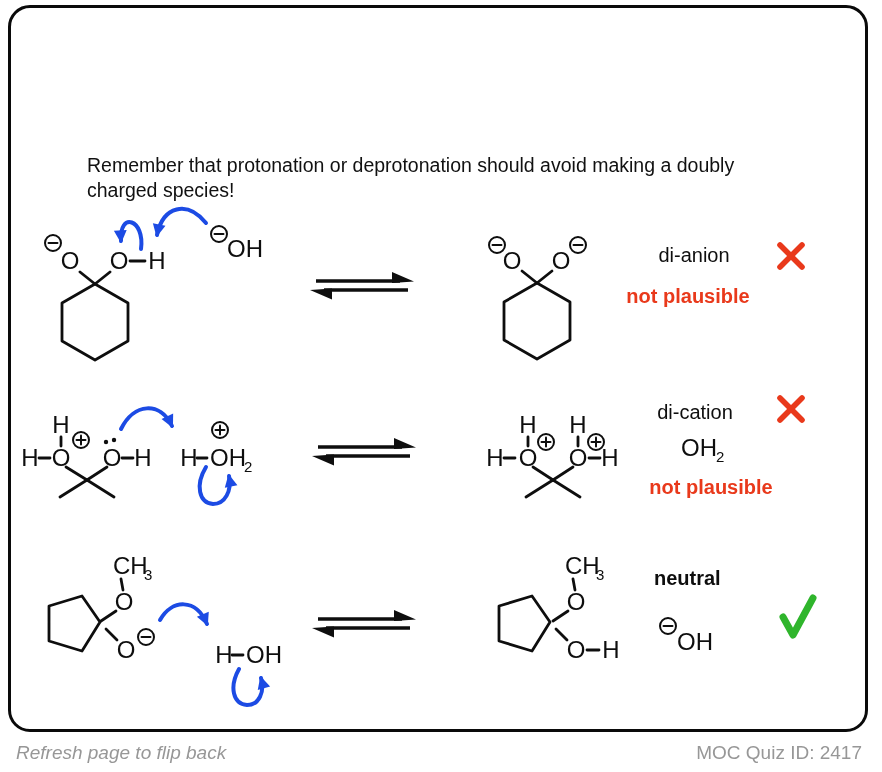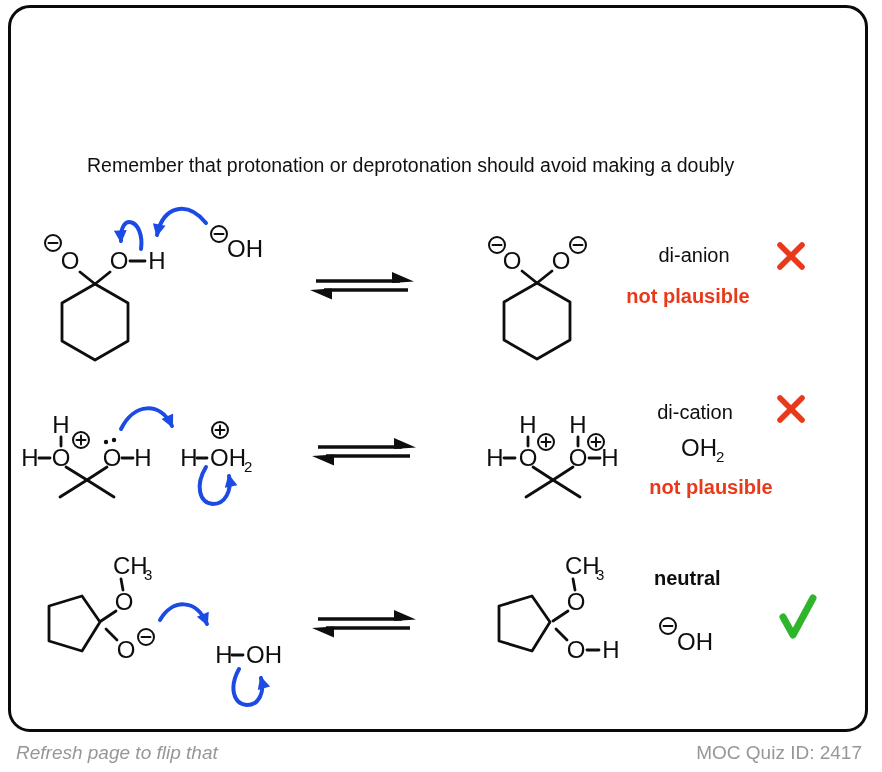--- a/index.html
+++ b/index.html
@@ -32,20 +32,21 @@
   .check { fill:none; stroke:var(--green); stroke-width:7; stroke-linecap:round; stroke-linejoin:round; }
   .lp    { fill:#0e0e0e; }
 </style>
 </head>
 <body>
 
 <div class="card"></div>
 
 <div class="instruction">
   <div>Remember that protonation or deprotonation should avoid making a doubly</div>
+  <div>charged species!</div>
 </div>
 
 <svg class="canvas" width="882" height="772" viewBox="0 0 882 772">
   <defs>
     <marker id="bluehead" markerUnits="userSpaceOnUse" markerWidth="15" markerHeight="15" viewBox="0 0 14 14" refX="11" refY="7" orient="auto">
       <path d="M1,1 L13,7 L1,13 Z" class="bluefill"></path>
     </marker>
     <g id="eq-arrow-shape">
       <line x1="2" y1="0" x2="86" y2="0" class="eqline"></line>
       <polygon points="78,-9 100,0.5 78,2" class="eqhead"></polygon>
@@ -210,14 +211,14 @@
   <g>
     <g>
       <circle class="chg" cx="668" cy="626" r="8"></circle>
       <line class="chgl" x1="663.5" y1="626" x2="672.5" y2="626"></line>
     </g>
     <text class="atom" x="677" y="650">OH</text>
   </g>
   <path class="check" d="M783,617 L793,635 L813,598"></path>
 </svg>
 
-<div class="footer-left">Refresh page to flip that</div>
+<div class="footer-left">Refresh page to flip back</div>
 <div class="footer-right">MOC Quiz ID: 2417</div>
 
 </body></html>

